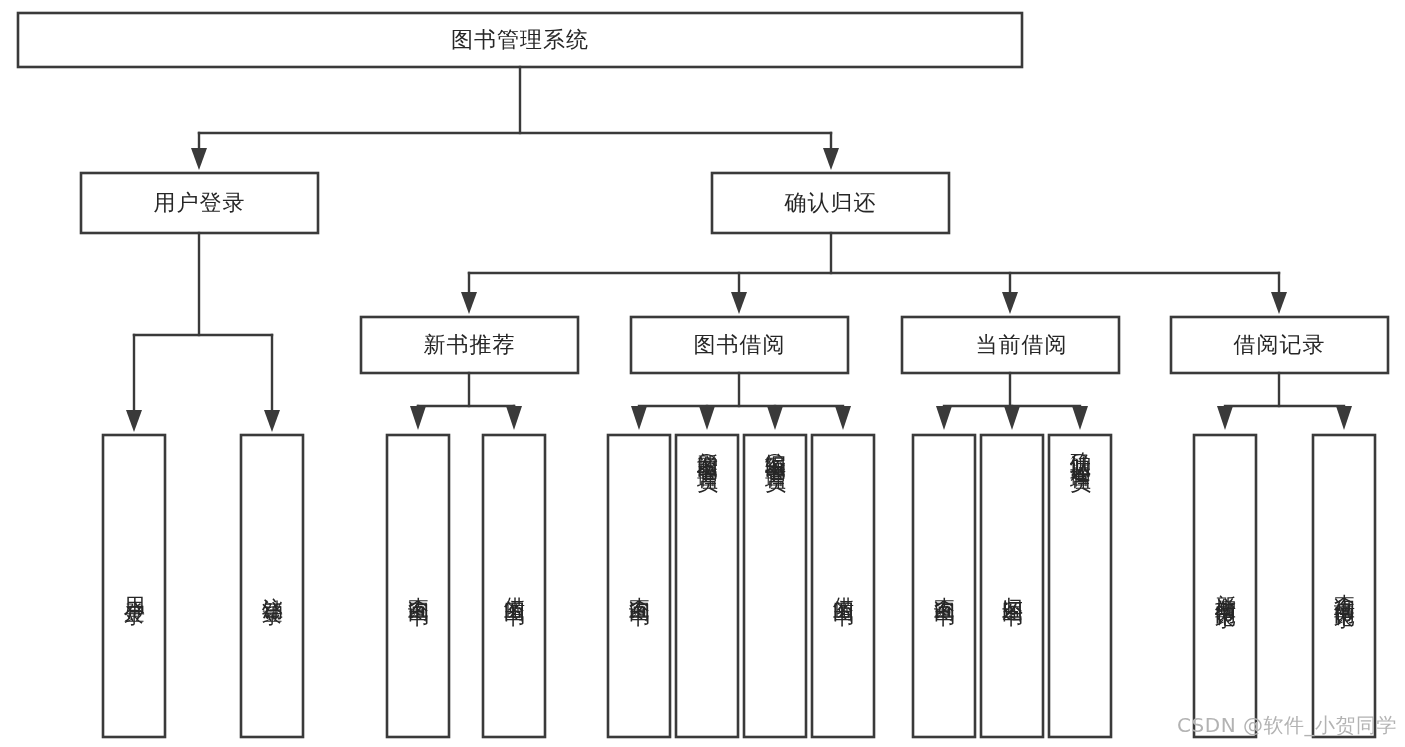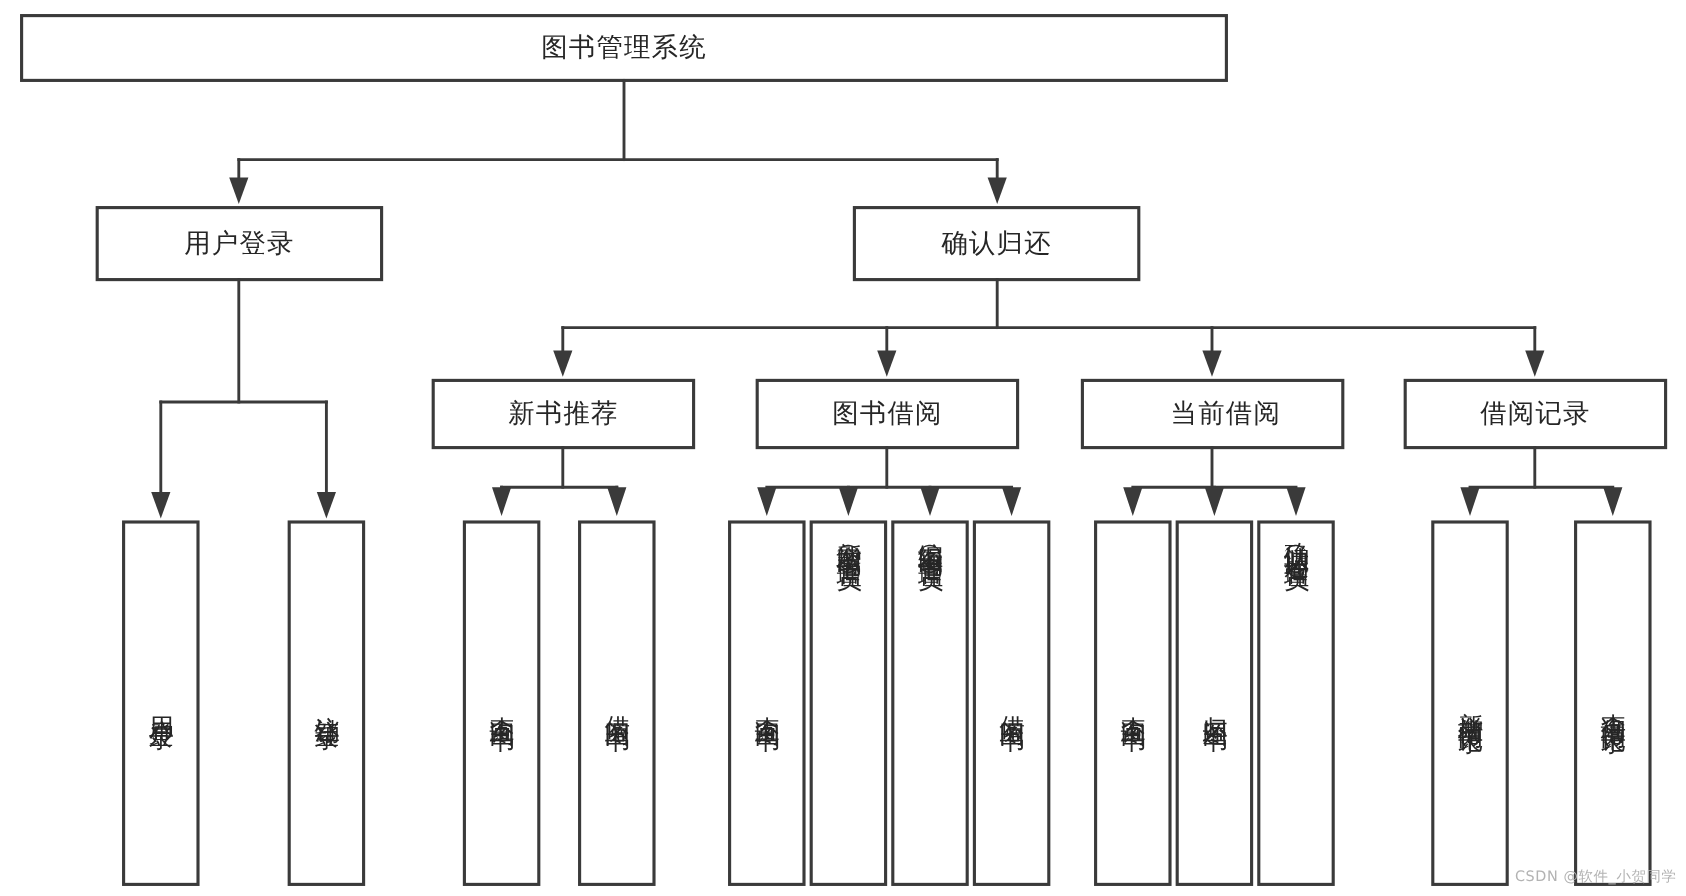--- a/index.html
+++ b/index.html
@@ -72,21 +72,21 @@
     color: #262626;
     white-space: nowrap;
     letter-spacing: 1px;
     text-align: right;
   }
   #watermark {
     position: absolute;
     right: 8px;
     bottom: 8px;
     font-family: "DejaVu Sans", "Liberation Sans", sans-serif;
-    font-size: 12px;
+    font-size: 20px;
     color: #b3b3b3;
     letter-spacing: 0.5px;
     white-space: nowrap;
     pointer-events: none;
   }
 </style>
 </head>
 <body>
 
 <div id="diagram-root">

